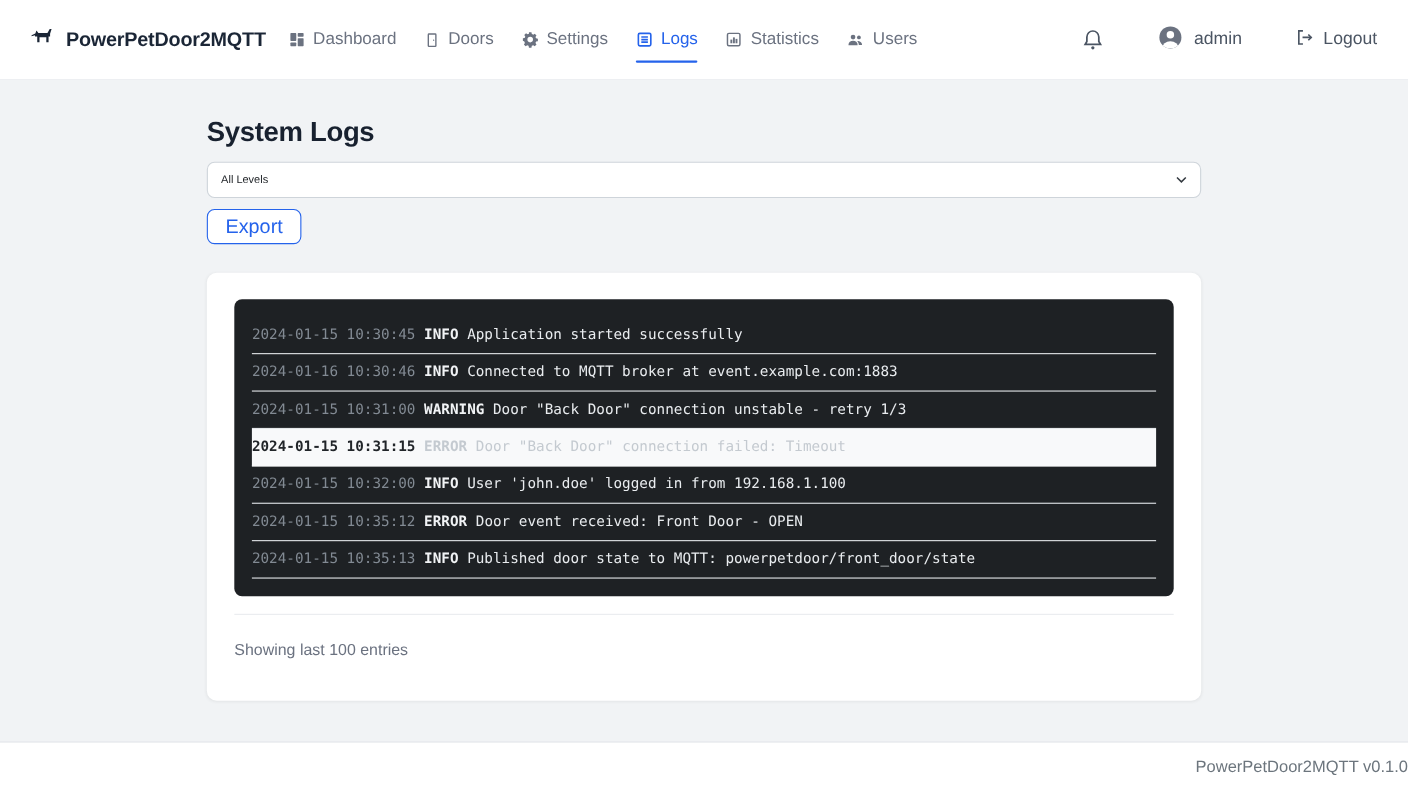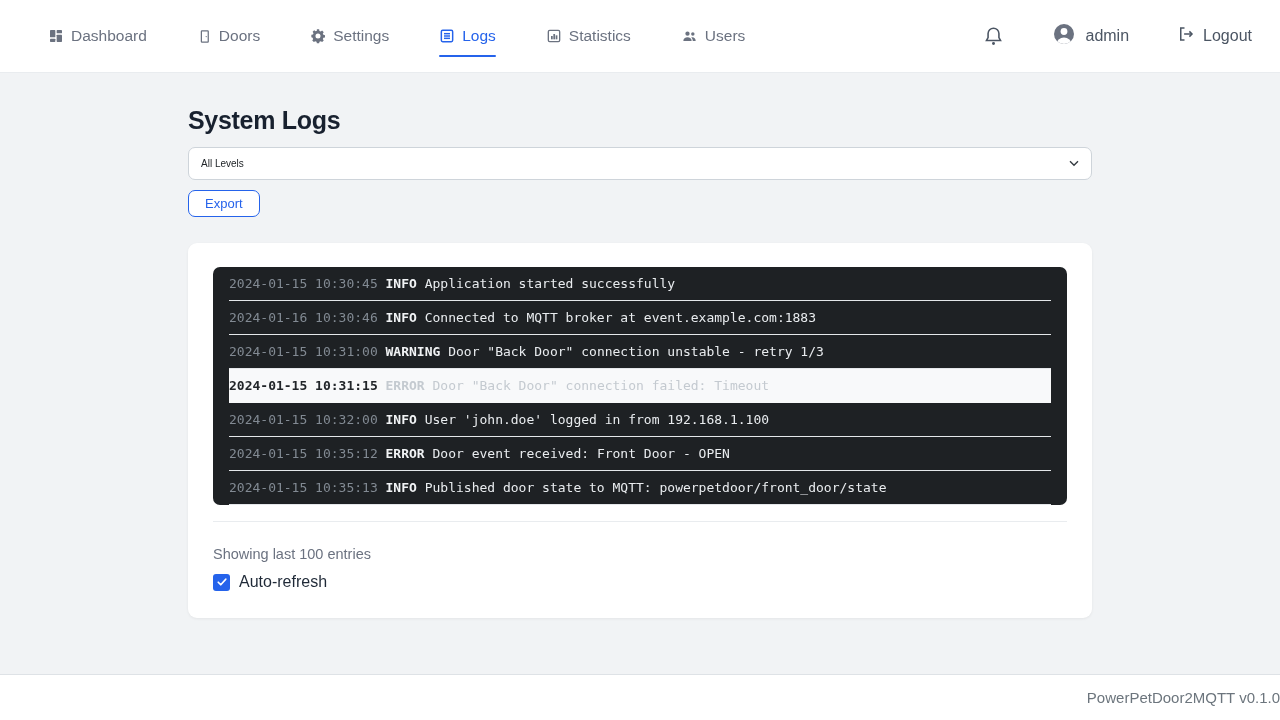--- a/index.html
+++ b/index.html
@@ -12,21 +12,21 @@
   }
 
   
   .topbar {
     height:73px; flex:0 0 73px; background:#ffffff;
     border-bottom:1px solid #e9ecef;
     display:flex; align-items:center; padding:0 28px;
   }
   .brand { display:flex; align-items:center; gap:10px; }
   .brand-title { font-size:18px; font-weight:bold; color:#1b2636; letter-spacing:-0.2px; }
-  .main-nav { display:flex; align-items:flex-start; gap:50px; margin-left:20px; }
+  .main-nav { display:flex; align-items:flex-start; gap:25px; margin-left:20px; }
   .nav-item {
     display:flex; align-items:center; gap:7px;
     font-size:15.5px; color:#6b7280; cursor:pointer;
     position:relative; padding:5px 0; text-decoration:none;
   }
   .nav-item svg { display:block; }
   .nav-item.active { color:#2563eb; }
   .nav-item.active::after {
     content:""; position:absolute; left:0; right:0; bottom:-7px;
     height:2px; background:#2563eb; border-radius:1px;
@@ -48,31 +48,31 @@
     width:100%; height:33px; background:#fff;
     border:1px solid #ced4da; border-radius:7px;
     font-family:"Liberation Sans", sans-serif;
     font-size:10px; color:#212529; padding:0 30px 0 12px;
     appearance:none; -webkit-appearance:none; outline:none;
   }
   .select-chevron { position:absolute; right:10px; top:8px; pointer-events:none; }
   .export-btn {
     background:#fff; color:#2563eb; border:1px solid #2563eb;
     border-radius:7px; font-family:"Liberation Sans", sans-serif;
-    font-size:13px; padding:6px 16px; cursor:pointer; line-height:1;
+    font-size:18px; padding:6px 16px; cursor:pointer; line-height:1;
   }
 
   
   .log-card {
     margin-top:26px; background:#ffffff; border-radius:9px;
     box-shadow:0 1px 3px rgba(0,0,0,0.06);
     padding:24px 25px 27px;
   }
   .log-panel {
-    background:#1e2124; border-radius:7px; padding:0 16px;
+    background:#1e2124; border-radius:7px; padding:16px 16px;
     font-family:"DejaVu Sans Mono", monospace; font-size:13px;
   }
   .log-row {
     padding:8px 0; border-bottom:1px solid #e4e7ea;
     white-space:nowrap; overflow:hidden; line-height:17px;
   }
   .log-row .ts  { color:#828a93; }
   .log-row .lvl { color:#f1f3f5; font-weight:bold; }
   .log-row .msg { color:#e9ecef; }
   .log-row.highlight { background:#f8f9fa; border-bottom-color:#f8f9fa; }
@@ -94,20 +94,28 @@
   footer {
     flex:0 0 46px; background:#ffffff; border-top:1px solid #dee2e6;
     display:flex; align-items:center; justify-content:flex-end;
     color:#6c757d; font-size:15px;
   }
 </style>
 </head>
 <body>
 
 <header class="topbar">
+  <div class="brand">
+    <span>
+      <svg width="22" height="17" viewBox="0 0 32 24" fill="#1b2636">
+        <path d="M1 10 L6 7.5 L7.5 3.5 L10 7 L22 7 L25 1.5 L27.5 1.5 L25.5 8 L25.5 11.5 L23.5 11.5 L23.5 19 L20.5 19 L20.5 12.5 L11.5 12.5 L11.5 19 L8.5 19 L8.5 11.5 L5.5 11.5 L5.5 10 L1 11.2 Z"></path>
+      </svg>
+    </span>
+    <span class="brand-title">PowerPetDoor2MQTT</span>
+  </div>
 
   <nav class="main-nav">
     <a class="nav-item">
       <span>
         <svg width="16" height="16" viewBox="0 0 24 24" fill="#6b7280">
           <rect x="3" y="3" width="8" height="11" rx="1"></rect>
             <rect x="3" y="16" width="8" height="5" rx="1"></rect>
           <rect x="13" y="3" width="8" height="5" rx="1"></rect>
             <rect x="13" y="10" width="8" height="11" rx="1"></rect>
         </svg>
@@ -228,27 +236,19 @@
         <div class="log-row highlight"><span class="ts">2024-01-15 10:31:15</span> <span class="lvl">ERROR</span> <span class="msg">Door "Back Door" connection failed: Timeout</span></div>
         <div class="log-row"><span class="ts">2024-01-15 10:32:00</span> <span class="lvl">INFO</span> <span class="msg">User 'john.doe' logged in from 192.168.1.100</span></div>
         <div class="log-row"><span class="ts">2024-01-15 10:35:12</span> <span class="lvl">ERROR</span> <span class="msg">Door event received: Front Door - OPEN</span></div>
         <div class="log-row"><span class="ts">2024-01-15 10:35:13</span> <span class="lvl">INFO</span> <span class="msg">Published door state to MQTT: powerpetdoor/front_door/state</span></div>
       </div>
 
       <hr class="card-divider">
 
       <p class="entries-note">Showing last 100 entries</p>
 
-      <div class="auto-refresh-row">
-        <span class="checkbox">
-          <svg width="12" height="12" viewBox="0 0 24 24" fill="none" stroke="#ffffff" stroke-width="3.5" stroke-linecap="round" stroke-linejoin="round">
-            <path d="M4.5 12.5l5 5 10-11"></path>
-          </svg>
-        </span>
-        <span class="auto-refresh-label">Auto-refresh</span>
-      </div>
     </div>
   </div>
 </main>
 
 <footer>
   <span>PowerPetDoor2MQTT v0.1.0</span>
 </footer>
 
 </body></html>

